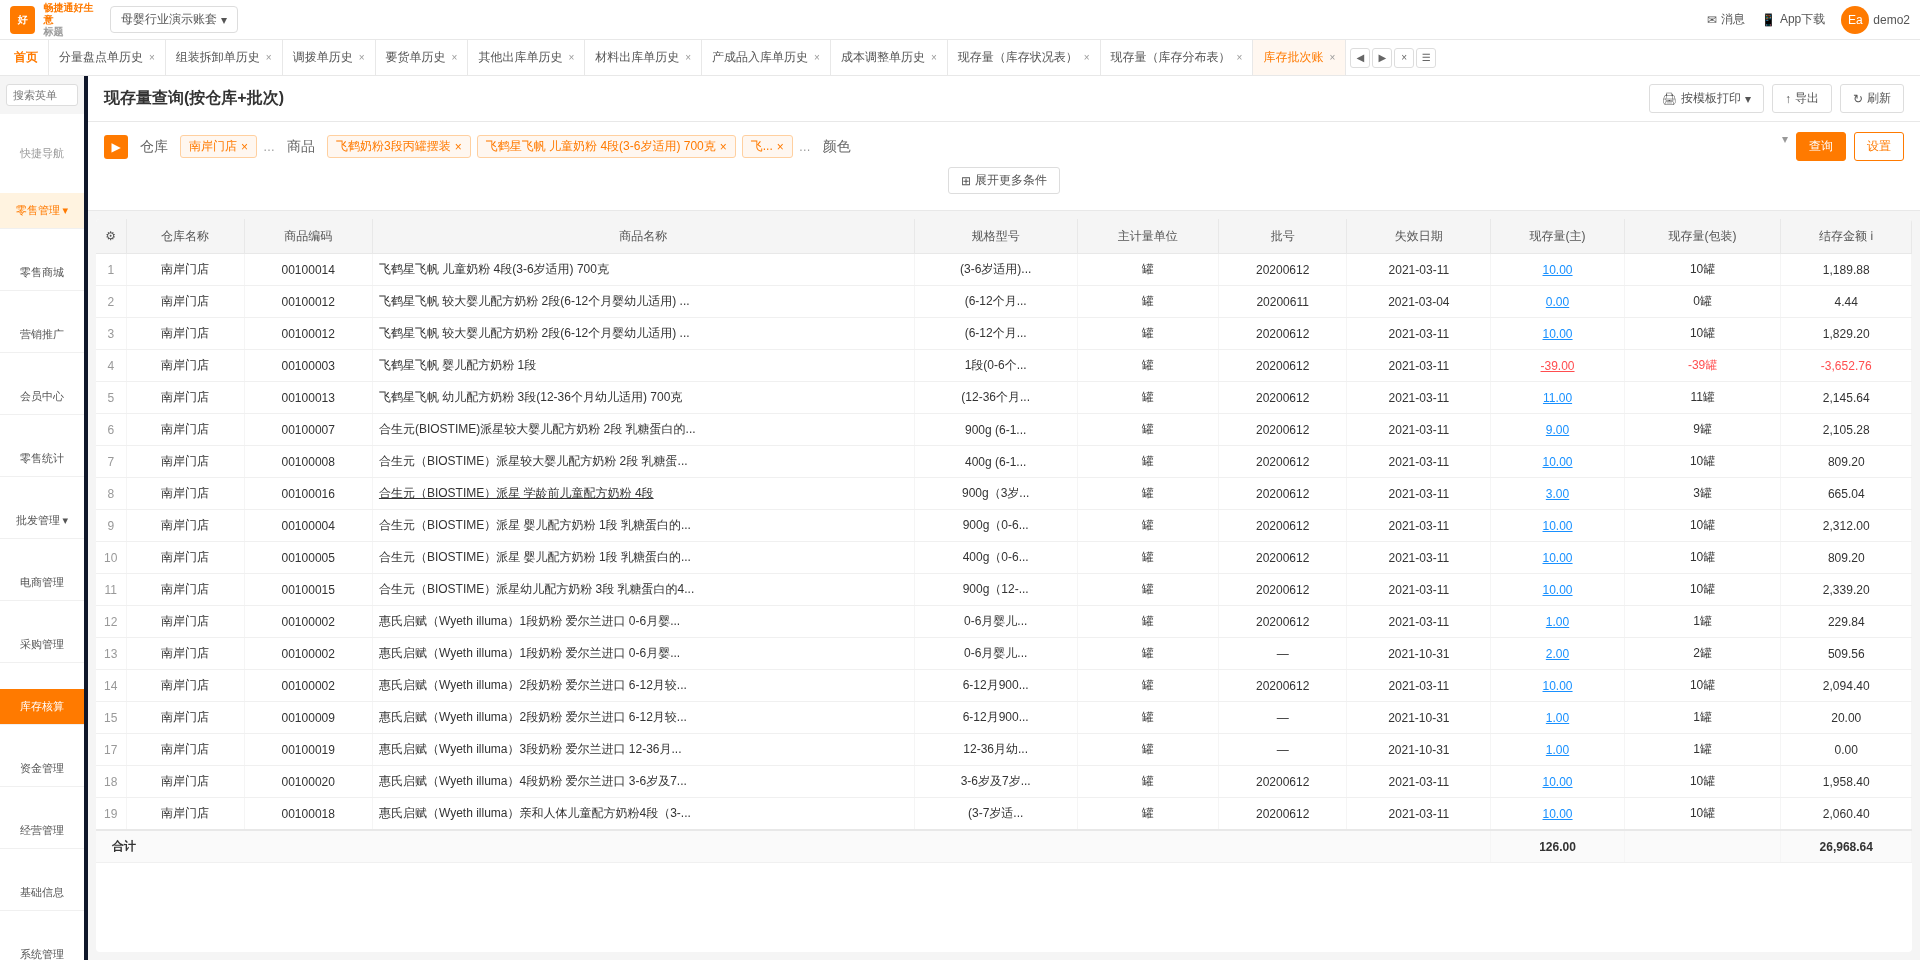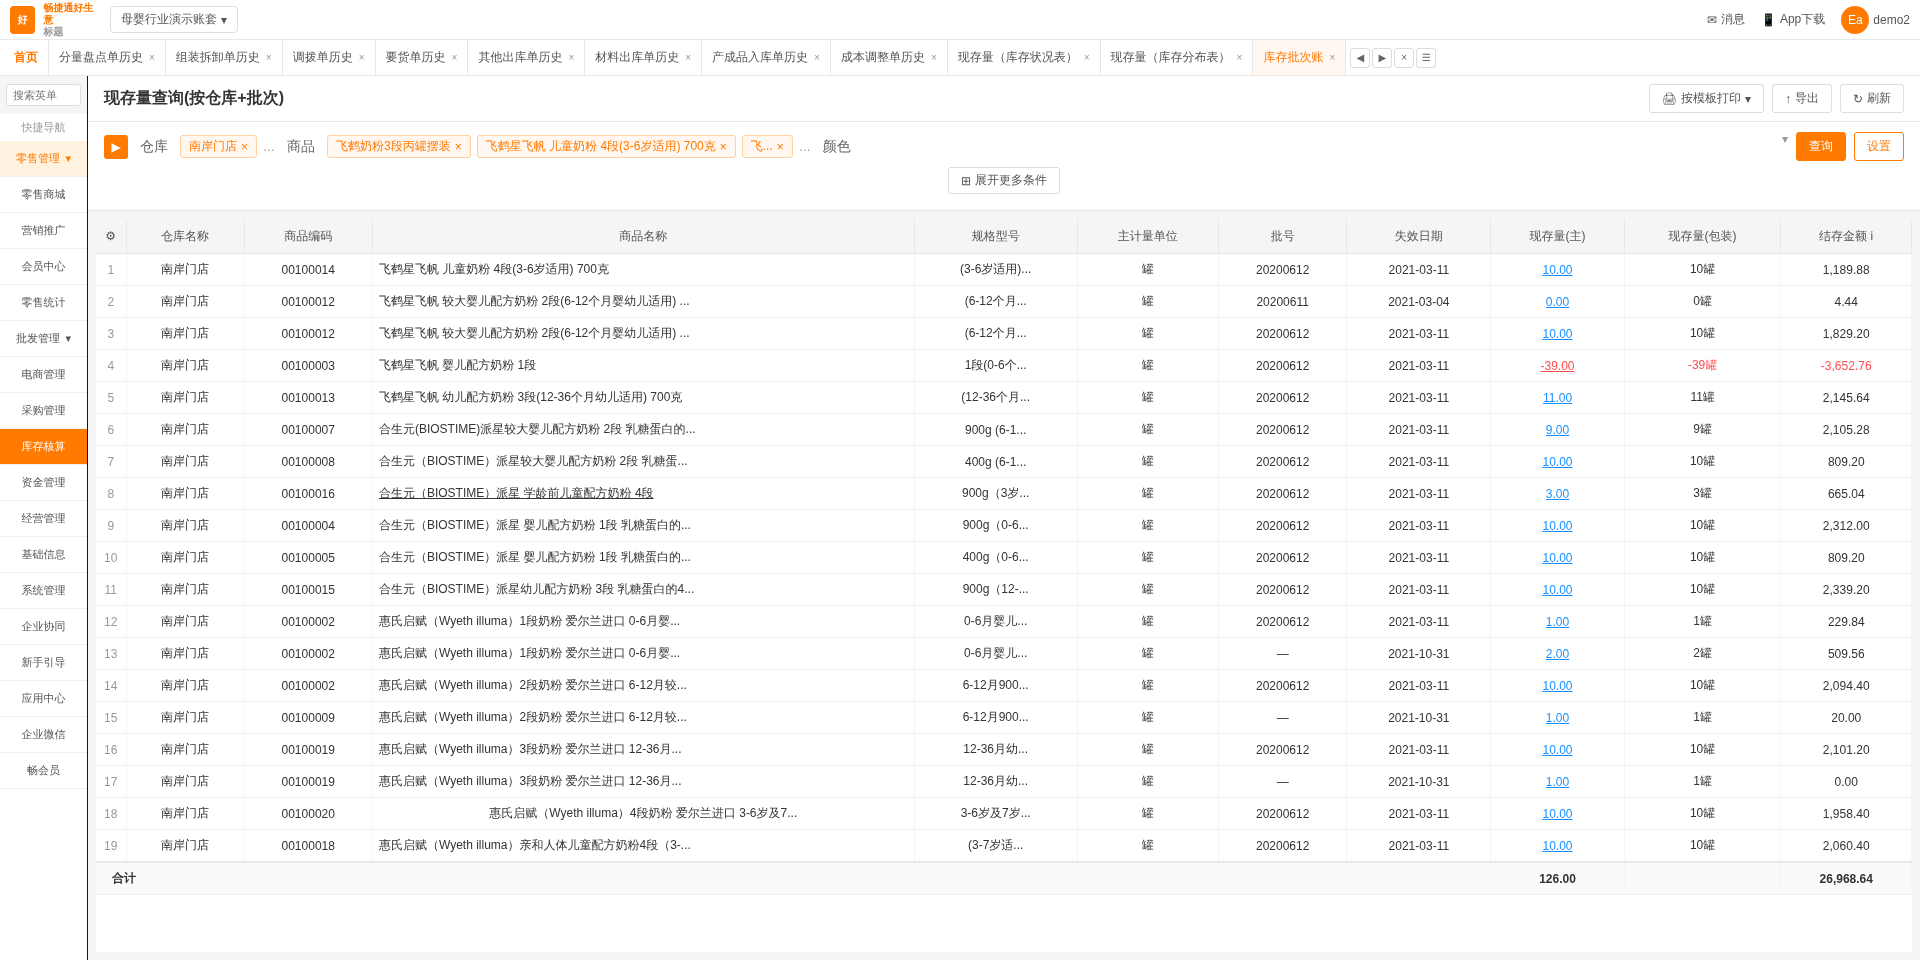--- a/index.html
+++ b/index.html
@@ -95,24 +95,25 @@
     
     .main-layout {
       display: flex;
       height: calc(960px - 76px);
     }
 
     
     .sidebar {
       width: 88px;
       background: #fff;
-      border-right: 1px solid #0f172a;
+      border-right: 4px solid #0f172a;
       display: flex;
       flex-direction: column;
       overflow-y: auto;
+      gap: 26px;
     }
     .sidebar-search {
       padding: 8px 6px;
       background: #f5f5f5;
     }
     .sidebar-search input {
       width: 100%;
       padding: 4px 6px;
       border: 1px solid #ddd;
       border-radius: 3px;
@@ -728,50 +729,37 @@
       <td class="td-left" style="max-width:280px; overflow:hidden; text-overflow:ellipsis;">惠氏启赋（Wyeth illuma）2段奶粉 爱尔兰进口 6-12月较...</td>
       <td>6-12月900...</td>
       <td>罐</td>
       <td>—</td>
       <td>2021-10-31</td>
       <td class=" td-link">1.00</td>
       <td class="">1罐</td>
       <td class="">20.00</td>
     </tr>
             <tr>
-      <td class="row-num">16</td>
-      <td>南岸门店</td>
-      <td>00100019</td>
-      <td class="td-left" style="max-width:280px; overflow:hidden; text-overflow:ellipsis;">惠氏启赋（Wyeth illuma）3段奶粉 爱尔兰进口 12-36月...</td>
-      <td>12-36月幼...</td>
-      <td>罐</td>
-      <td>20200612</td>
-      <td>2021-03-11</td>
-      <td class=" td-link">10.00</td>
-      <td class="">10罐</td>
-      <td class="">2,101.20</td>
-    </tr>
-            <tr>
       <td class="row-num">17</td>
       <td>南岸门店</td>
       <td>00100019</td>
       <td class="td-left" style="max-width:280px; overflow:hidden; text-overflow:ellipsis;">惠氏启赋（Wyeth illuma）3段奶粉 爱尔兰进口 12-36月...</td>
       <td>12-36月幼...</td>
       <td>罐</td>
       <td>—</td>
       <td>2021-10-31</td>
       <td class=" td-link">1.00</td>
       <td class="">1罐</td>
       <td class="">0.00</td>
     </tr>
             <tr>
       <td class="row-num">18</td>
       <td>南岸门店</td>
       <td>00100020</td>
-      <td class="td-left" style="max-width:280px; overflow:hidden; text-overflow:ellipsis;text-align:center;">惠氏启赋（Wyeth illuma）4段奶粉 爱尔兰进口 3-6岁及7...</td>
+      <td class="td-left" style="max-width:280px; overflow:hidden; text-overflow:ellipsis;">惠氏启赋（Wyeth illuma）4段奶粉 爱尔兰进口 3-6岁及7...</td>
       <td>3-6岁及7岁...</td>
       <td>罐</td>
       <td>20200612</td>
       <td>2021-03-11</td>
       <td class=" td-link">10.00</td>
       <td class="">10罐</td>
       <td class="">1,958.40</td>
     </tr>
             <tr>
       <td class="row-num">19</td>

